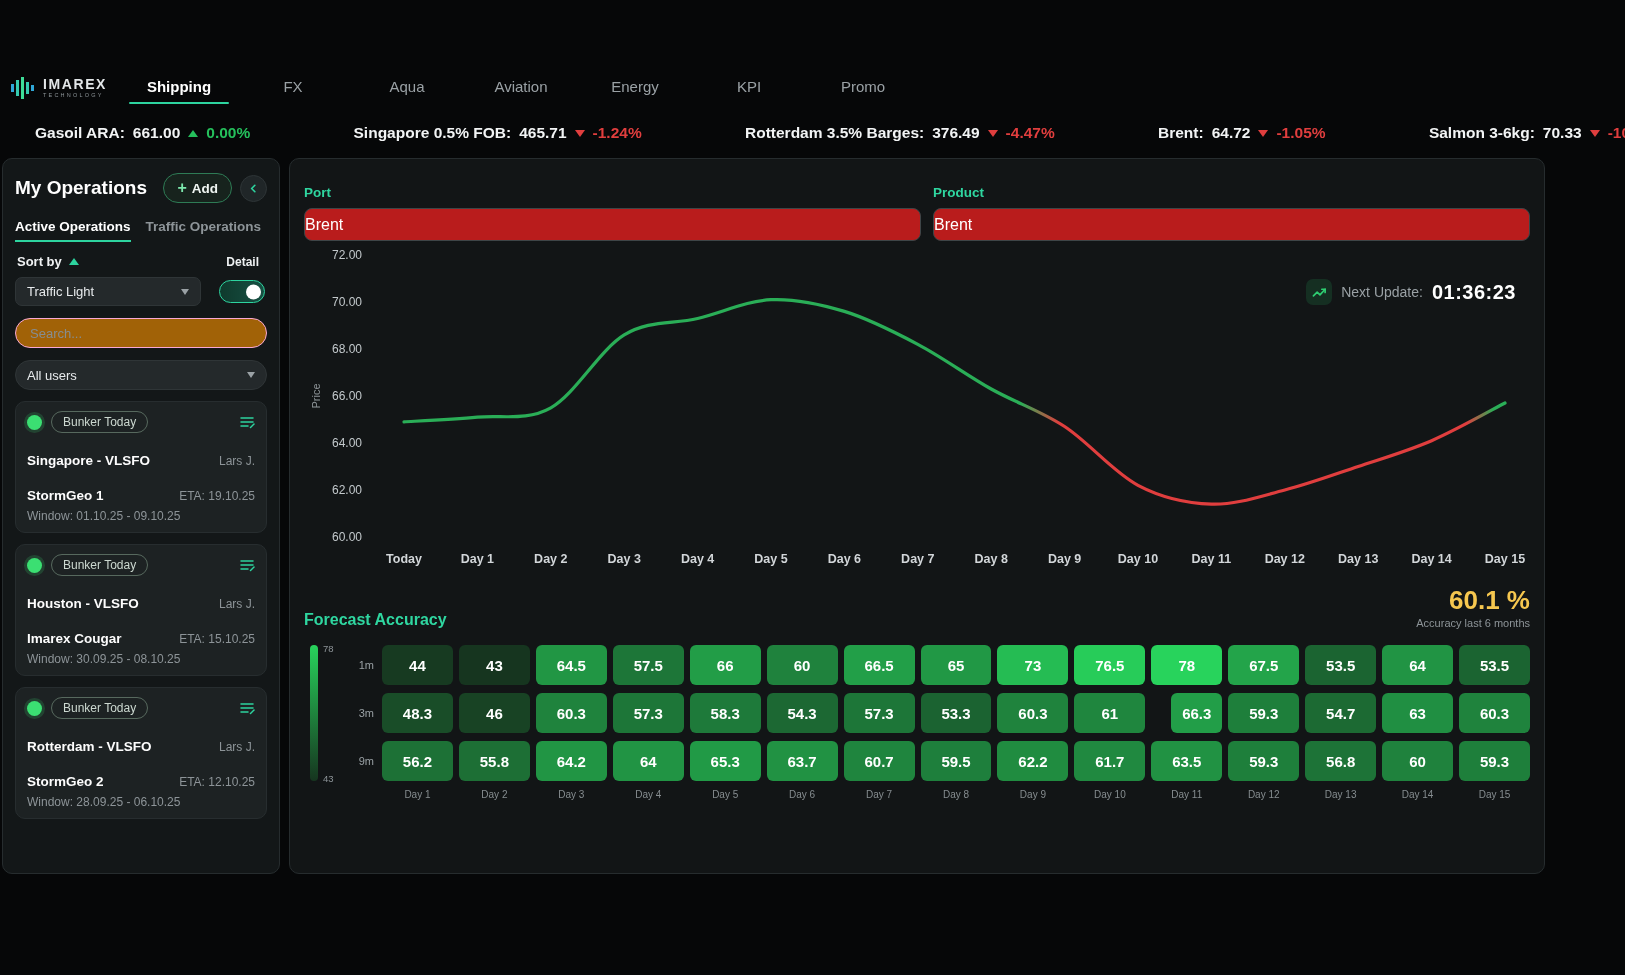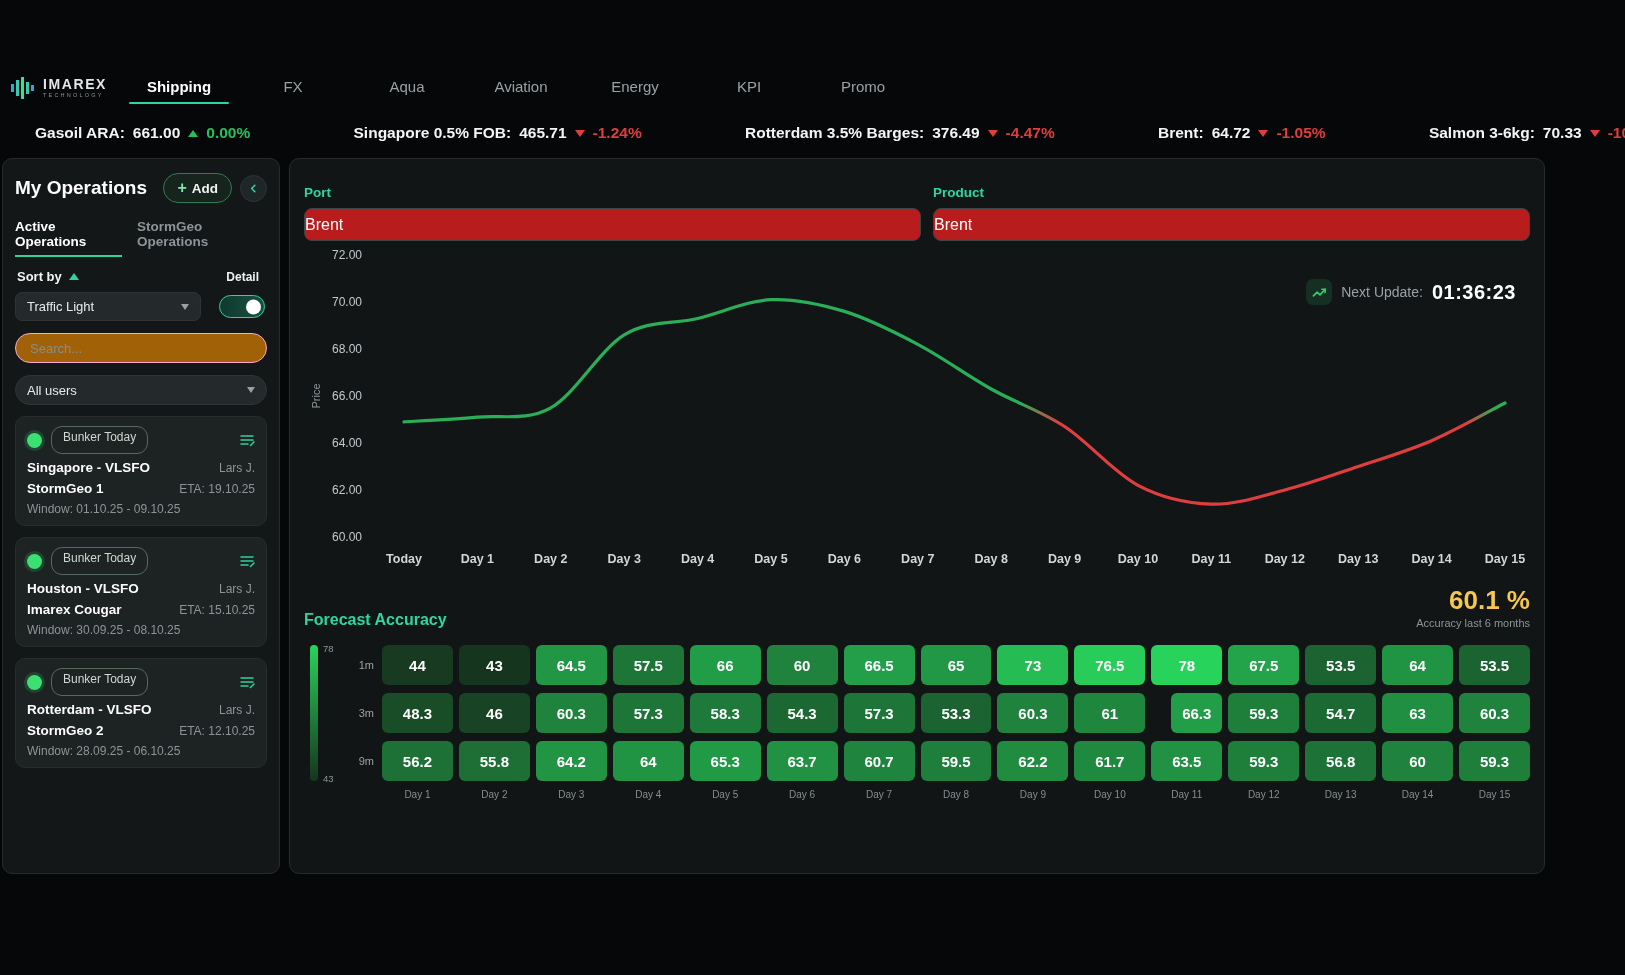--- a/index.html
+++ b/index.html
@@ -52,24 +52,24 @@
   .chev-down { width:0; height:0; border-left:4.5px solid transparent; border-right:4.5px solid transparent; border-top:6px solid #9aa1a5; }
   .toggle { width:46px; height:23px; border-radius:12px; background:linear-gradient(90deg,#0f3a2d,#175043); border:1.5px solid #2dd49f; position:relative; margin-right:2px; cursor:pointer; }
   .toggle-knob { position:absolute; right:3px; top:50%; transform:translateY(-50%); width:15px; height:15px; border-radius:50%; background:#ffffff; }
   .search-wrap { margin-top:12px; }
   .search-wrap input { width:100%; height:30px; border-radius:15px; background:#a16207; border:1px solid #f9a8d4; color:#e7eaec; padding:0 14px; font-size:13px; outline:none; font-family:inherit; }
   .search-wrap input::placeholder { color:#868d90; }
   .users-select { margin-top:12px; border-radius:15px; height:30px; }
   .op-card { background:#1d2223; border:1px solid #272d2f; border-radius:10px; padding:9px 11px; margin-top:11px; cursor:pointer; }
   .op-top { display:flex; align-items:center; gap:9px; }
   .op-dot { width:15px; height:15px; border-radius:50%; background:#3bdf72; box-shadow:0 0 0 3px rgba(59,223,114,.18); }
-  .op-badge { height:28px; line-height:20px; padding:0 11px; border:1px solid #57695e; border-radius:11px; color:#ccd8d0; font-size:12px; }
+  .op-badge { height:22px; line-height:20px; padding:0 11px; border:1px solid #57695e; border-radius:11px; color:#ccd8d0; font-size:12px; }
   .op-menu { margin-left:auto; display:flex; }
   .op-row { display:flex; justify-content:space-between; align-items:baseline; margin-top:6px; }
-  .op-title { font-size:13.5px; font-weight:bold; color:#fdfdfd; }
+  .op-title { font-size:13.5px; font-weight:bold; color:#fdfdfd;margin-top:14px; }
   .op-owner { font-size:12px; color:#8d9498; }
   .op-window { margin-top:6px; font-size:12px; color:#8d9498; }
   
   .panel-header { display:flex; justify-content:space-between; align-items:center; height:30px; }
   .panel-title { color:#2fd6a0; font-size:17px; font-weight:bold; }
   .panel-buttons { display:flex; gap:9px; }
   .default-btn { height:30px; padding:0 16px; border-radius:15px; background:#2c3234; color:#eceeef; font-size:13px; font-weight:600; border:none; cursor:pointer; font-family:inherit; }
   .fields-row { display:flex; gap:12px; margin-top:14px; }
   .fg-port { width:617px; }
   .fg-product { flex:1; }
@@ -171,21 +171,21 @@
       </button>
       <div class="collapse-btn">
         <svg width="13" height="13" viewBox="0 0 24 24" fill="none" stroke="#2dd49f" stroke-width="3" stroke-linecap="round" stroke-linejoin="round">
             <path d="M14.5 6l-6 6 6 6"></path>
           </svg>
       </div>
     </div>
 
     <div class="sb-tabs" id="sb-tabs">
         <div class="sb-tab active">Active Operations</div>
-        <div class="sb-tab">StormGeo Operations</div>
+        <div class="sb-tab">Traffic Operations</div>
       </div>
 
     <div class="sort-row">
       <div class="sort-by">
         <span>Sort by</span>
         <span class="sort-arrow"></span>
       </div>
       <span class="detail-label">Detail</span>
     </div>
 

